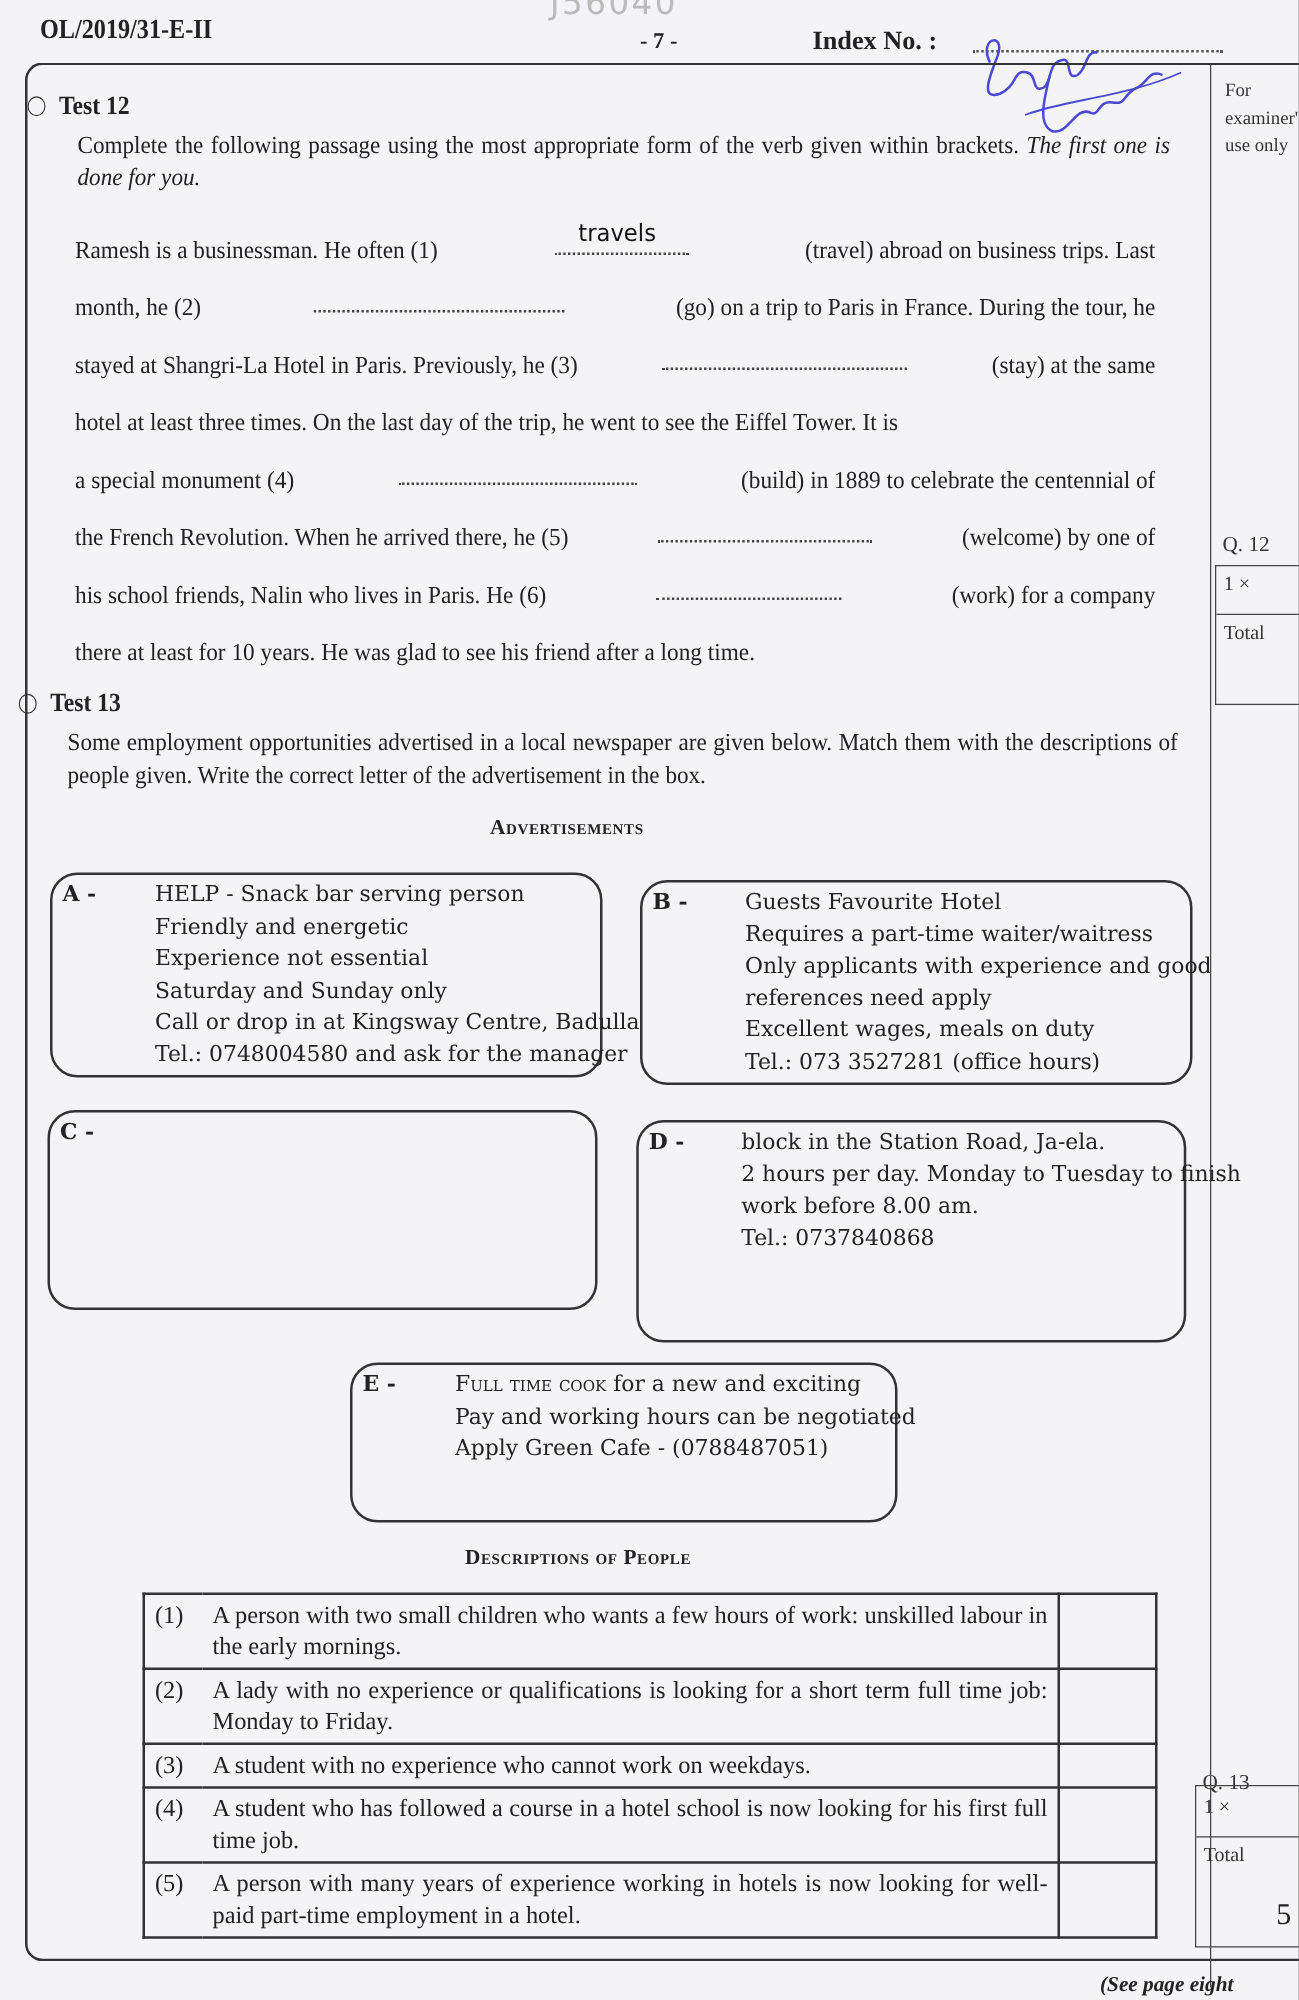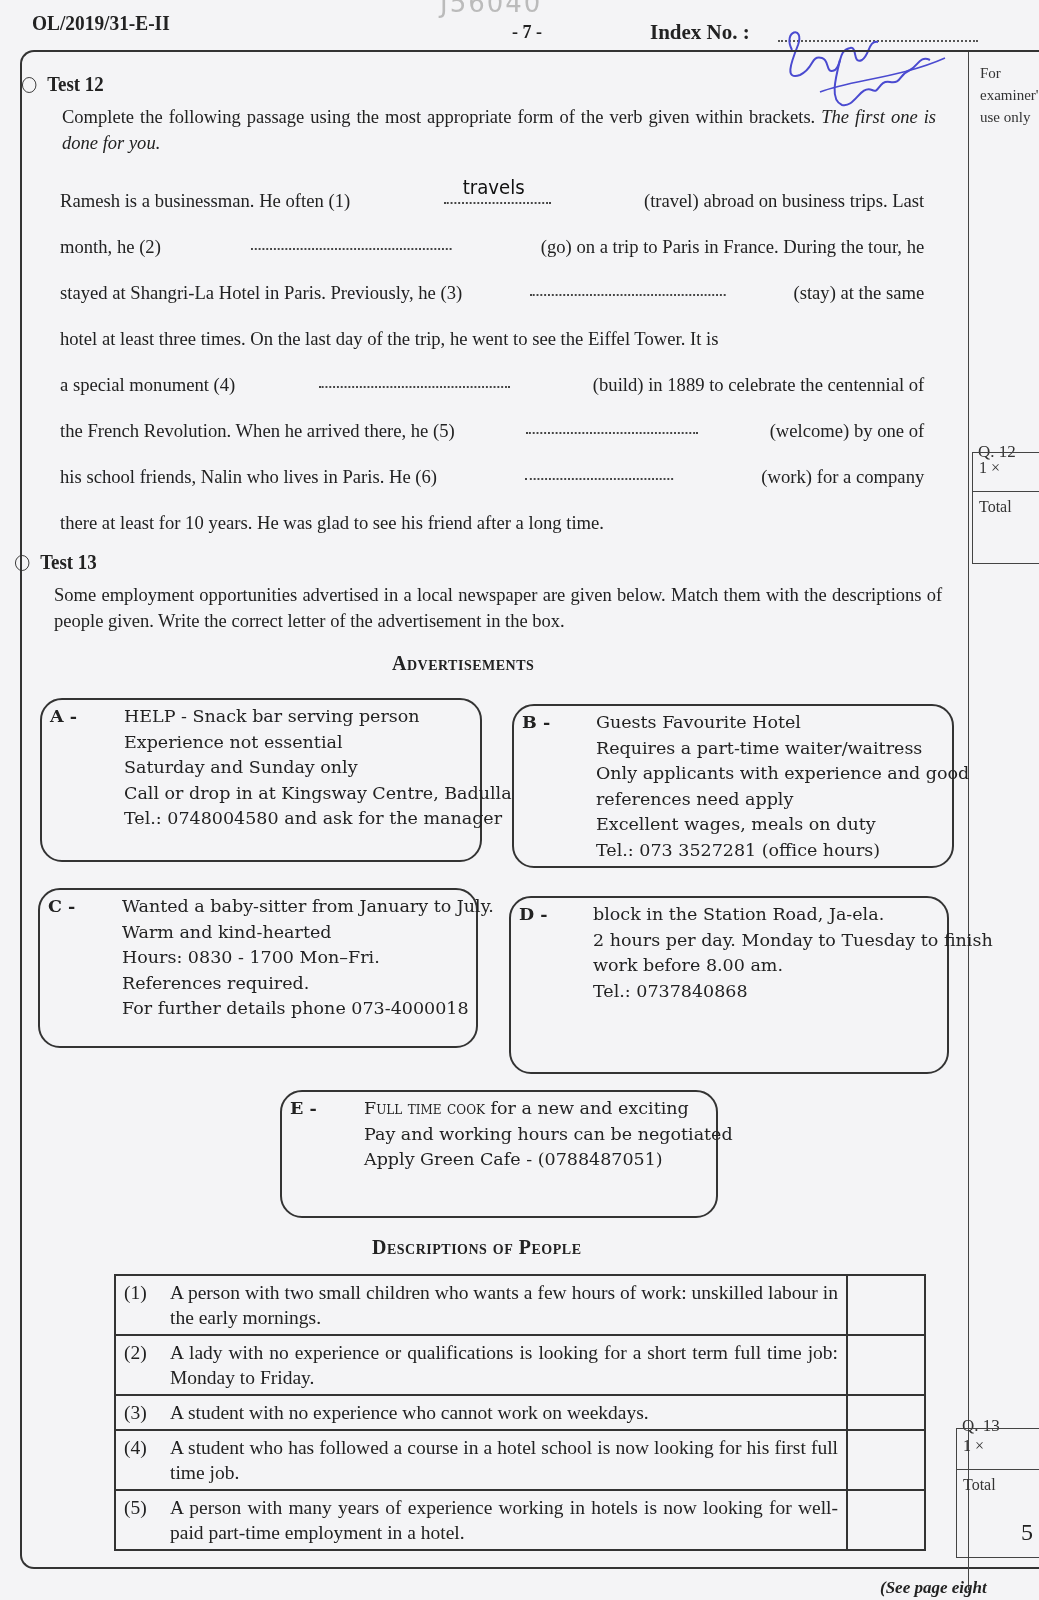--- a/index.html
+++ b/index.html
@@ -25,21 +25,21 @@
   .circle { width:14px; height:14px; border:1.5px solid #333; border-radius:50%; display:inline-block; }
   .instr { font-size:19.5px; line-height:26px; text-align:justify; transform:scaleX(0.95); transform-origin:left; }
   .passage { left:60px; top:178px; width:905px; }
   .pline { font-size:19.5px; height:46px; line-height:46px; white-space:nowrap; display:flex; justify-content:space-between; transform:scaleX(0.955); transform-origin:left; }
   .pline.last { justify-content:flex-start; }
   .blank { display:inline-block; border-bottom:2px dotted #444; height:24px; vertical-align:baseline; position:relative; }
   .answer-hand { position:absolute; left:20px; top:-14px; font-family:"DejaVu Sans", sans-serif; font-size:19px; color:#111; }
   .mark-q { font-size:17px; color:#333; }
   .mark-box { border:1.5px solid #444; }
   .mark-box .row { font-size:16px; padding:6px 6px; color:#333; }
-  .ad-heading, .desc-heading { font-size:20px; font-weight:bold; font-variant:small-caps; letter-spacing:0.5px; }
+  .ad-heading, .desc-heading { font-size:17px; font-weight:bold; font-variant:small-caps; letter-spacing:0.5px; }
   .ad {
     border:2px solid #333; border-radius:22px;
     font-family:"DejaVu Serif", serif; font-size:17.5px; line-height:25.5px;
     padding:4px 10px 4px 8px; box-sizing:border-box; display:flex;
   }
   .ad .letter { font-weight:bold; width:38px; flex:none; white-space:nowrap; }
   .ad .lines { flex:1; white-space:nowrap;margin-left:36px; }
   .sc { font-variant:small-caps; }
   table.desc { border-collapse:collapse; font-size:19.5px; }
   table.desc td { border:2px solid #333; padding:4px 8px; vertical-align:top; line-height:25px; }
@@ -113,64 +113,58 @@
   <div class="pline">
     <span>his school friends, Nalin who lives in Paris. He (6)</span>
     <span class="blank" style="width:155px;"></span>
     <span>(work) for a company</span>
   </div>
   <div class="pline last">
     <span>there at least for 10 years. He was glad to see his friend after a long time.</span>
   </div>
 </div>
 
-<div class="abs mark-q" style="left:978px; top:442px;text-align:center;">Q. 12</div>
+<div class="abs mark-q" style="left:978px; top:426px;text-align:center;">Q. 12</div>
 <div class="abs mark-box" style="left:972px; top:452px; width:80px; height:110px;">
   <div class="row" style="border-bottom:1.5px solid #444; height:26px;">1 ×</div>
   <div class="row">Total</div>
 
 </div>
 
 <div class="abs section-title" style="left:15px; top:550px;">
   <span class="circle"></span>
   <span>Test 13</span>
 </div>
 <div class="abs instr" style="left:54px; top:582px; width:935px;">Some employment opportunities advertised in a local newspaper are given below. Match them with the descriptions of people given. Write the correct letter of the advertisement in the box.</div>
 <div class="abs ad-heading" style="left:392px; top:652px;">Advertisements</div>
 
 <div class="abs ad" style="left:40px; top:698px; width:442px; height:164px;">
   <span class="letter">A -</span>
   <div class="lines">
     <div>HELP - Snack bar serving person</div>
+    <div>Friendly and energetic</div>
     <div>Experience not essential</div>
     <div>Saturday and Sunday only</div>
     <div>Call or drop in at Kingsway Centre, Badulla</div>
     <div>Tel.: 0748004580 and ask for the manager</div>
   </div>
 </div>
 <div class="abs ad" style="left:512px; top:704px; width:442px; height:164px;">
   <span class="letter">B -</span>
   <div class="lines">
     <div>Guests Favourite Hotel</div>
     <div>Requires a part-time waiter/waitress</div>
     <div>Only applicants with experience and good</div>
     <div>references need apply</div>
     <div>Excellent wages, meals on duty</div>
     <div>Tel.: 073 3527281 (office hours)</div>
   </div>
 </div>
 <div class="abs ad" style="left:38px; top:888px; width:440px; height:160px;">
   <span class="letter">C -</span>
-  <div class="lines">
-    <div>Wanted a baby-sitter from January to July.</div>
-    <div>Warm and kind-hearted</div>
-    <div>Hours: 0830 - 1700 Mon–Fri.</div>
-    <div>References required.</div>
-    <div>For further details phone 073-4000018</div>
-  </div>
 </div>
 <div class="abs ad" style="left:509px; top:896px; width:440px; height:178px;">
   <span class="letter">D -</span>
   <div class="lines">
     <div>block in the Station Road, Ja-ela.</div>
     <div>2 hours per day. Monday to Tuesday to finish</div>
     <div>work before 8.00 am.</div>
     <div>Tel.: 0737840868</div>
   </div>
 </div>

